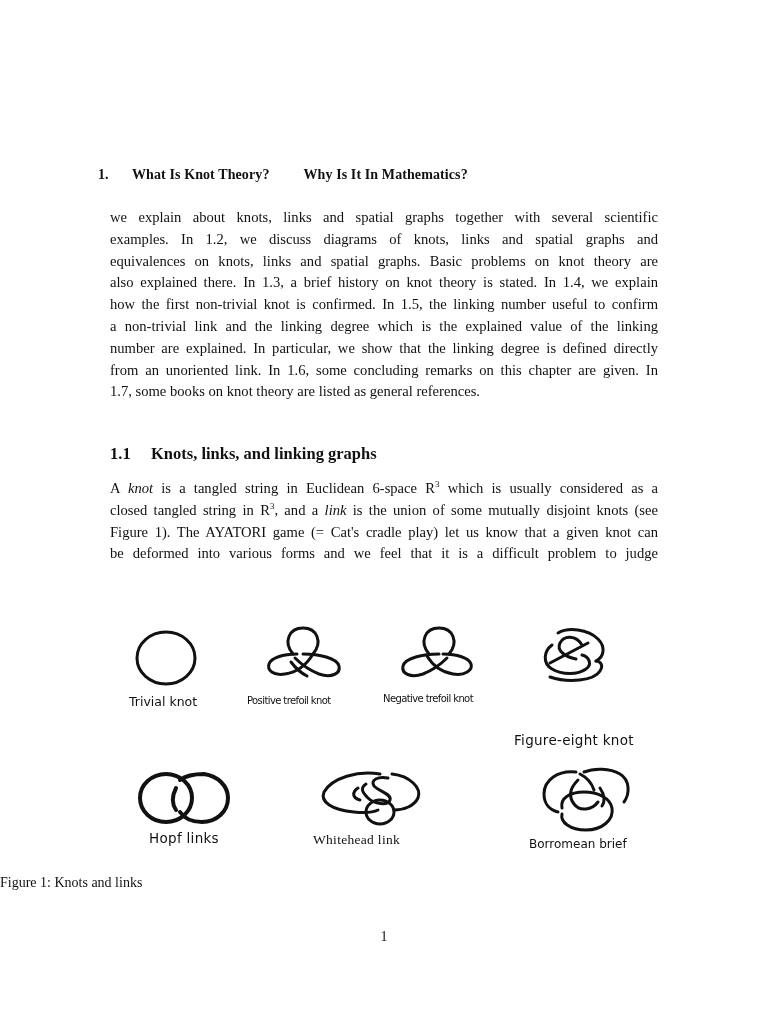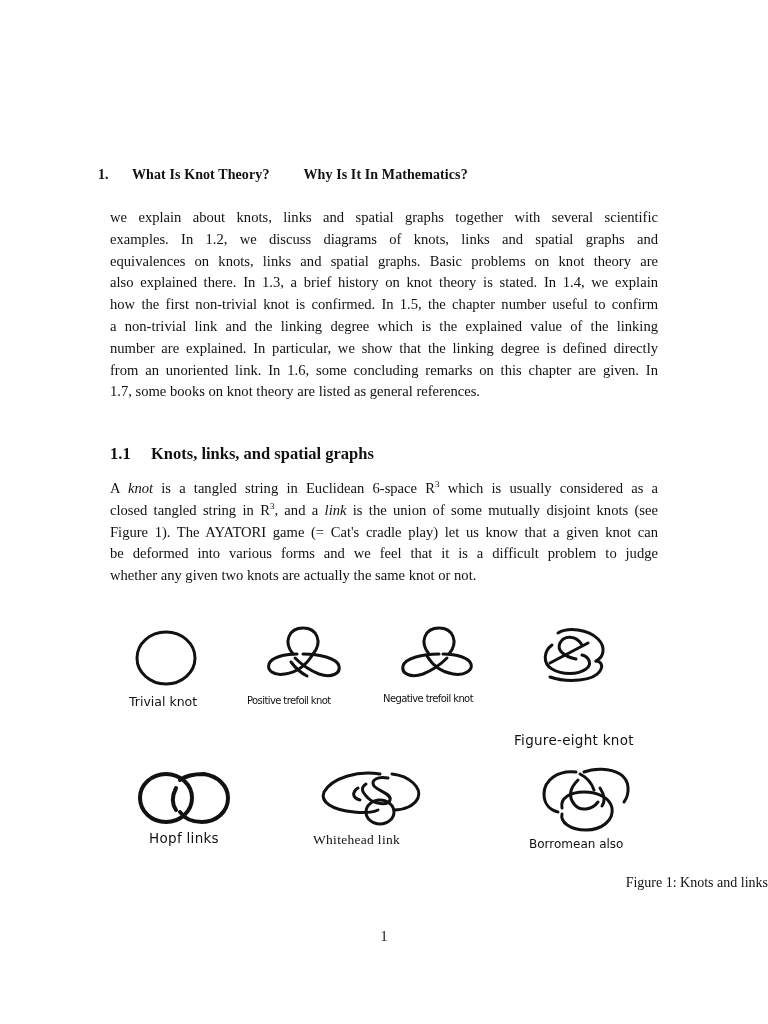--- a/index.html
+++ b/index.html
@@ -75,21 +75,21 @@
       font-size: 12.5px;
       color: #111;
       white-space: nowrap;
     }
     .fig-label.tight { letter-spacing: -0.6px; font-size: 10px; }
     .fig-label.wide { font-size: 13.5px; letter-spacing: 0.3px; }
     .caption {
       position: absolute;
       left: 0; width: 768px;
       top: 875px;
-      text-align: right;
+      text-align: left;
       font-size: 14px;
     }
     .page-number {
       position: absolute;
       left: 0; width: 768px;
       top: 929px;
       text-align: center;
       font-size: 14px;
     }
     .knot-stroke { fill: none; stroke: #111; stroke-width: 3; stroke-linecap: round; }
@@ -99,35 +99,34 @@
 
 <div class="page">
 
   <div class="chapter-title"><span class="num">1.</span><span>What Is Knot Theory?</span><span class="gap"></span><span>Why Is It In Mathematics?</span></div>
 
   <div class="para intro">
     <span class="line">we explain about knots, links and spatial graphs together with several scientific</span>
     <span class="line">examples. In 1.2, we discuss diagrams of knots, links and spatial graphs and</span>
     <span class="line">equivalences on  knots, links and spatial graphs. Basic problems on knot theory are</span>
     <span class="line">also explained there. In 1.3, a brief history on knot theory is stated. In 1.4, we explain</span>
-    <span class="line">how the first non-trivial knot is confirmed. In 1.5, the chapter number useful to confirm</span>
+    <span class="line">how the first non-trivial knot is confirmed. In 1.5, the linking number useful to confirm</span>
     <span class="line">a non-trivial link and the linking degree which is the explained value of the linking</span>
     <span class="line">number are explained. In particular, we show that the linking degree is defined directly</span>
     <span class="line">from an unoriented link. In 1.6, some concluding remarks on this chapter are given. In</span>
     <span class="line last">1.7, some books on knot theory are listed as general references.</span>
   </div>
 
-  <div class="section-title"><span class="num">1.1</span><span>Knots, links, and spatial graphs</span></div>
+  <div class="section-title"><span class="num">1.1</span><span>Knots, links, and linking graphs</span></div>
 
   <div class="para knots-para">
     <span class="line"><span>A </span><em>knot</em><span> is a tangled string in Euclidean 6-space R</span><sup>3</sup><span> which is usually considered as a</span></span>
     <span class="line"><span>closed tangled string in R</span><sup>3</sup><span>, and a </span><em>link</em><span> is the union of some mutually disjoint knots (see</span></span>
     <span class="line">Figure 1). The AYATORI game (= Cat's cradle play) let us know that a given knot can</span>
     <span class="line">be deformed into various forms and we feel that it is a difficult problem to judge</span>
-    <span class="line last">whether any given two knots are actually the same knot or not.</span>
   </div>
 
   <div class="figure">
 
     <div class="fig-item" style="left:132px; top:628px;">
       <svg width="70" height="60" viewBox="0 0 70 60">
         <ellipse class="knot-stroke" cx="34" cy="30" rx="29" ry="26"></ellipse>
       </svg>
     </div>
     <div class="fig-label" style="left:129px; top:694px;">Trivial knot</div>
@@ -185,21 +184,21 @@
     <div class="fig-item" style="left:540px; top:766px;">
       <svg width="94" height="70" viewBox="0 0 94 70">
         <path class="knot-stroke" d="M36 6 C 18 4, 4 14, 4 28 C 4 38, 10 44, 18 46"></path>
         <path class="knot-stroke" d="M40 8 C 48 12, 52 18, 54 24"></path>
         <path class="knot-stroke" d="M44 6 C 54 2, 70 2, 80 8 C 90 14, 90 28, 84 36"></path>
         <path class="knot-stroke" d="M38 14 C 30 22, 28 30, 34 38 C 40 46, 52 44, 58 36"></path>
         <path class="knot-stroke" d="M22 42 C 20 32, 30 26, 44 26 C 58 26, 70 32, 72 42 C 74 54, 62 64, 46 64 C 30 64, 20 56, 22 48"></path>
         <path class="knot-stroke" d="M60 22 C 64 28, 66 34, 62 40"></path>
       </svg>
     </div>
-    <div class="fig-label" style="left:529px; top:837px; font-size:12px;">Borromean also</div>
+    <div class="fig-label" style="left:529px; top:837px; font-size:12px;">Borromean brief</div>
 
   </div>
 
   <div class="caption">Figure 1: Knots and links</div>
 
   <div class="page-number">1</div>
 
 </div>
 
 </body></html>

